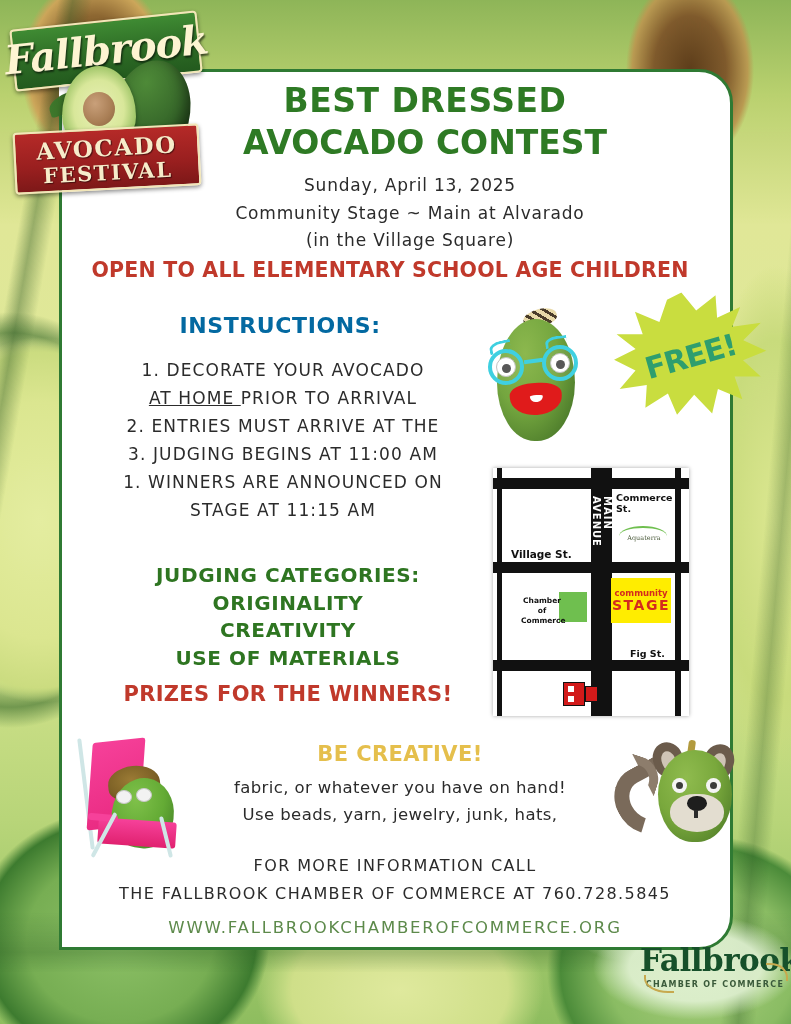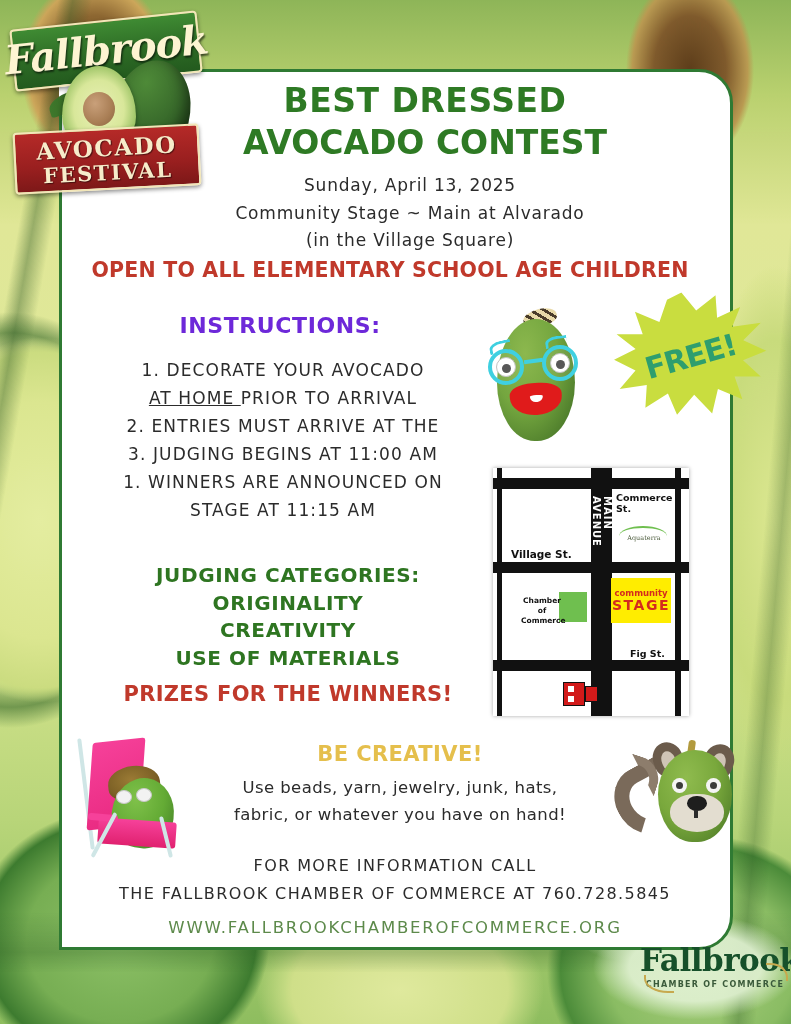--- a/index.html
+++ b/index.html
@@ -210,21 +210,21 @@
   }
 
   .instr-head {
     position: absolute;
     left: 100px; top: 313px;
     width: 360px;
     text-align: center;
     font-family: "DejaVu Sans", sans-serif;
     font-weight: bold;
     font-size: 22px;
-    color: #6d28d9;
+    color: #0369a1;
     letter-spacing: 0.6px;
   }
 
   .instr-list {
     position: absolute;
     left: 88px; top: 356px;
     width: 390px;
     text-align: center;
     font-family: "DejaVu Sans", sans-serif;
     font-size: 17px;
@@ -842,22 +842,22 @@
       <div class="resto-swoosh"></div>
       <div class="resto-txt">Aquaterra</div>
     </div>
 
     <div class="bldg"></div>
     <div class="bldg-side"></div>
   </div>
 
   <div class="be-creative">BE CREATIVE!</div>
   <div class="creative-body">
+    <div>fabric, or whatever you have on hand!</div>
     <div>Use beads, yarn, jewelry, junk, hats,</div>
-    <div>fabric, or whatever you have on hand!</div>
   </div>
 
   <div class="char-chair">
     <div class="bc-frame1"></div>
     <div class="bc-back"></div>
     <div class="bc-hair"></div>
     <div class="bc-avo"></div>
     <div class="bc-eye l"></div>
     <div class="bc-eye r"></div>
     <div class="bc-seat"></div>

